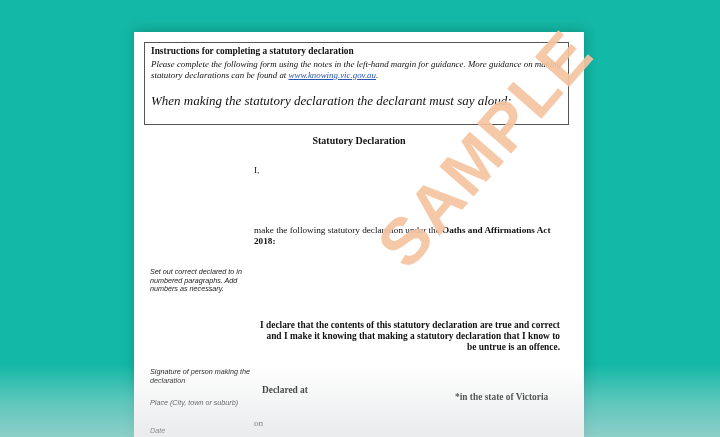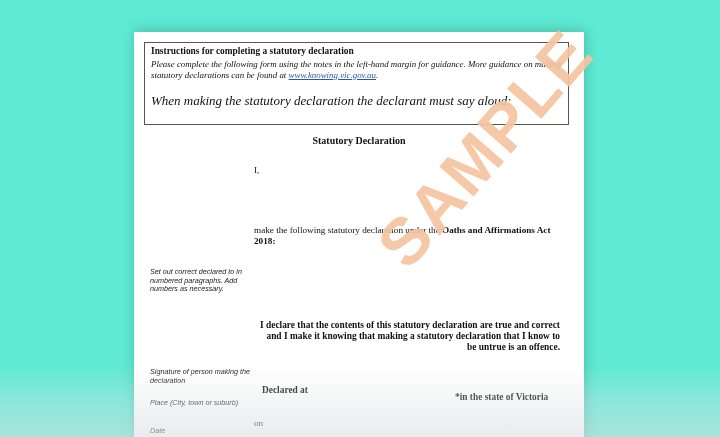--- a/index.html
+++ b/index.html
@@ -8,21 +8,21 @@
       width: 720px;
       height: 437px;
       overflow: hidden;
       background: #f3f4f4;
       font-family: "Liberation Serif", serif;
     }
     .stage {
       position: relative;
       width: 720px;
       height: 437px;
-      background: #5eead4;
+      background: #14b8a6;
       overflow: hidden;
     }
     .page {
       position: absolute;
       left: 134px;
       top: 32px;
       width: 450px;
       height: 420px;
       background: #ffffff;
       box-shadow: 0 -4px 14px rgba(0,0,0,0.10), 4px 0 10px rgba(0,0,0,0.08), -2px 0 6px rgba(0,0,0,0.04);

